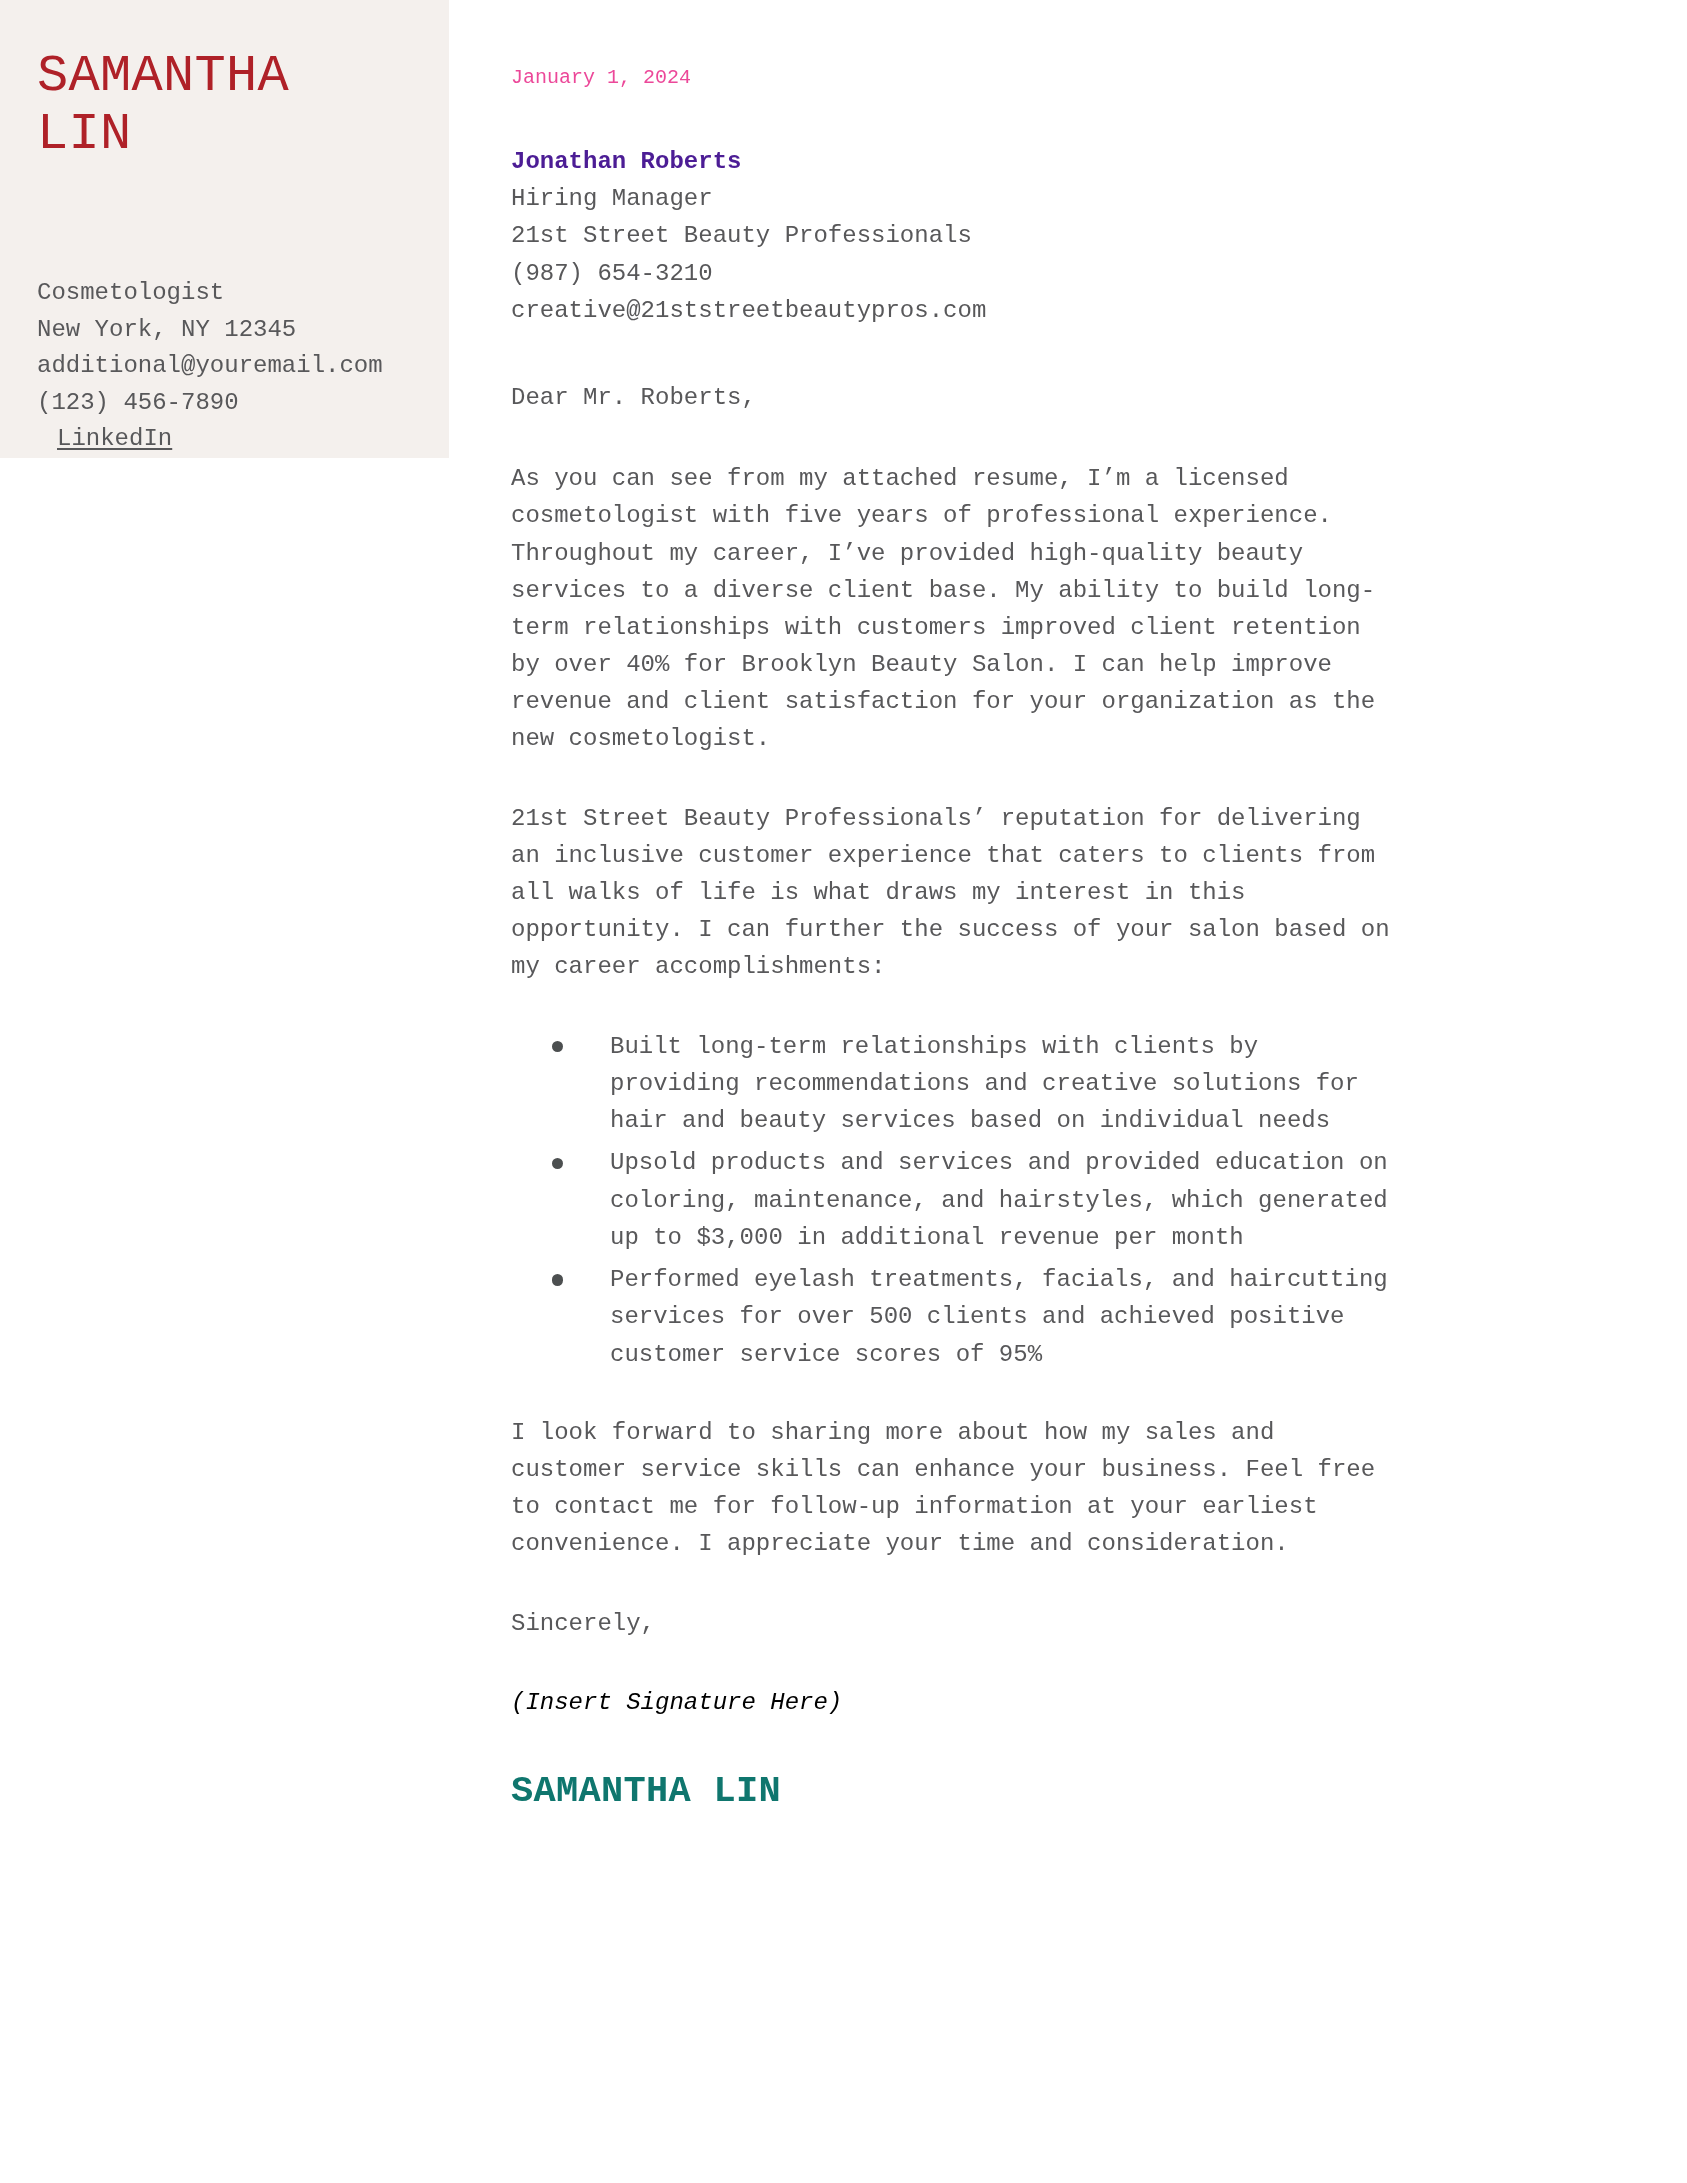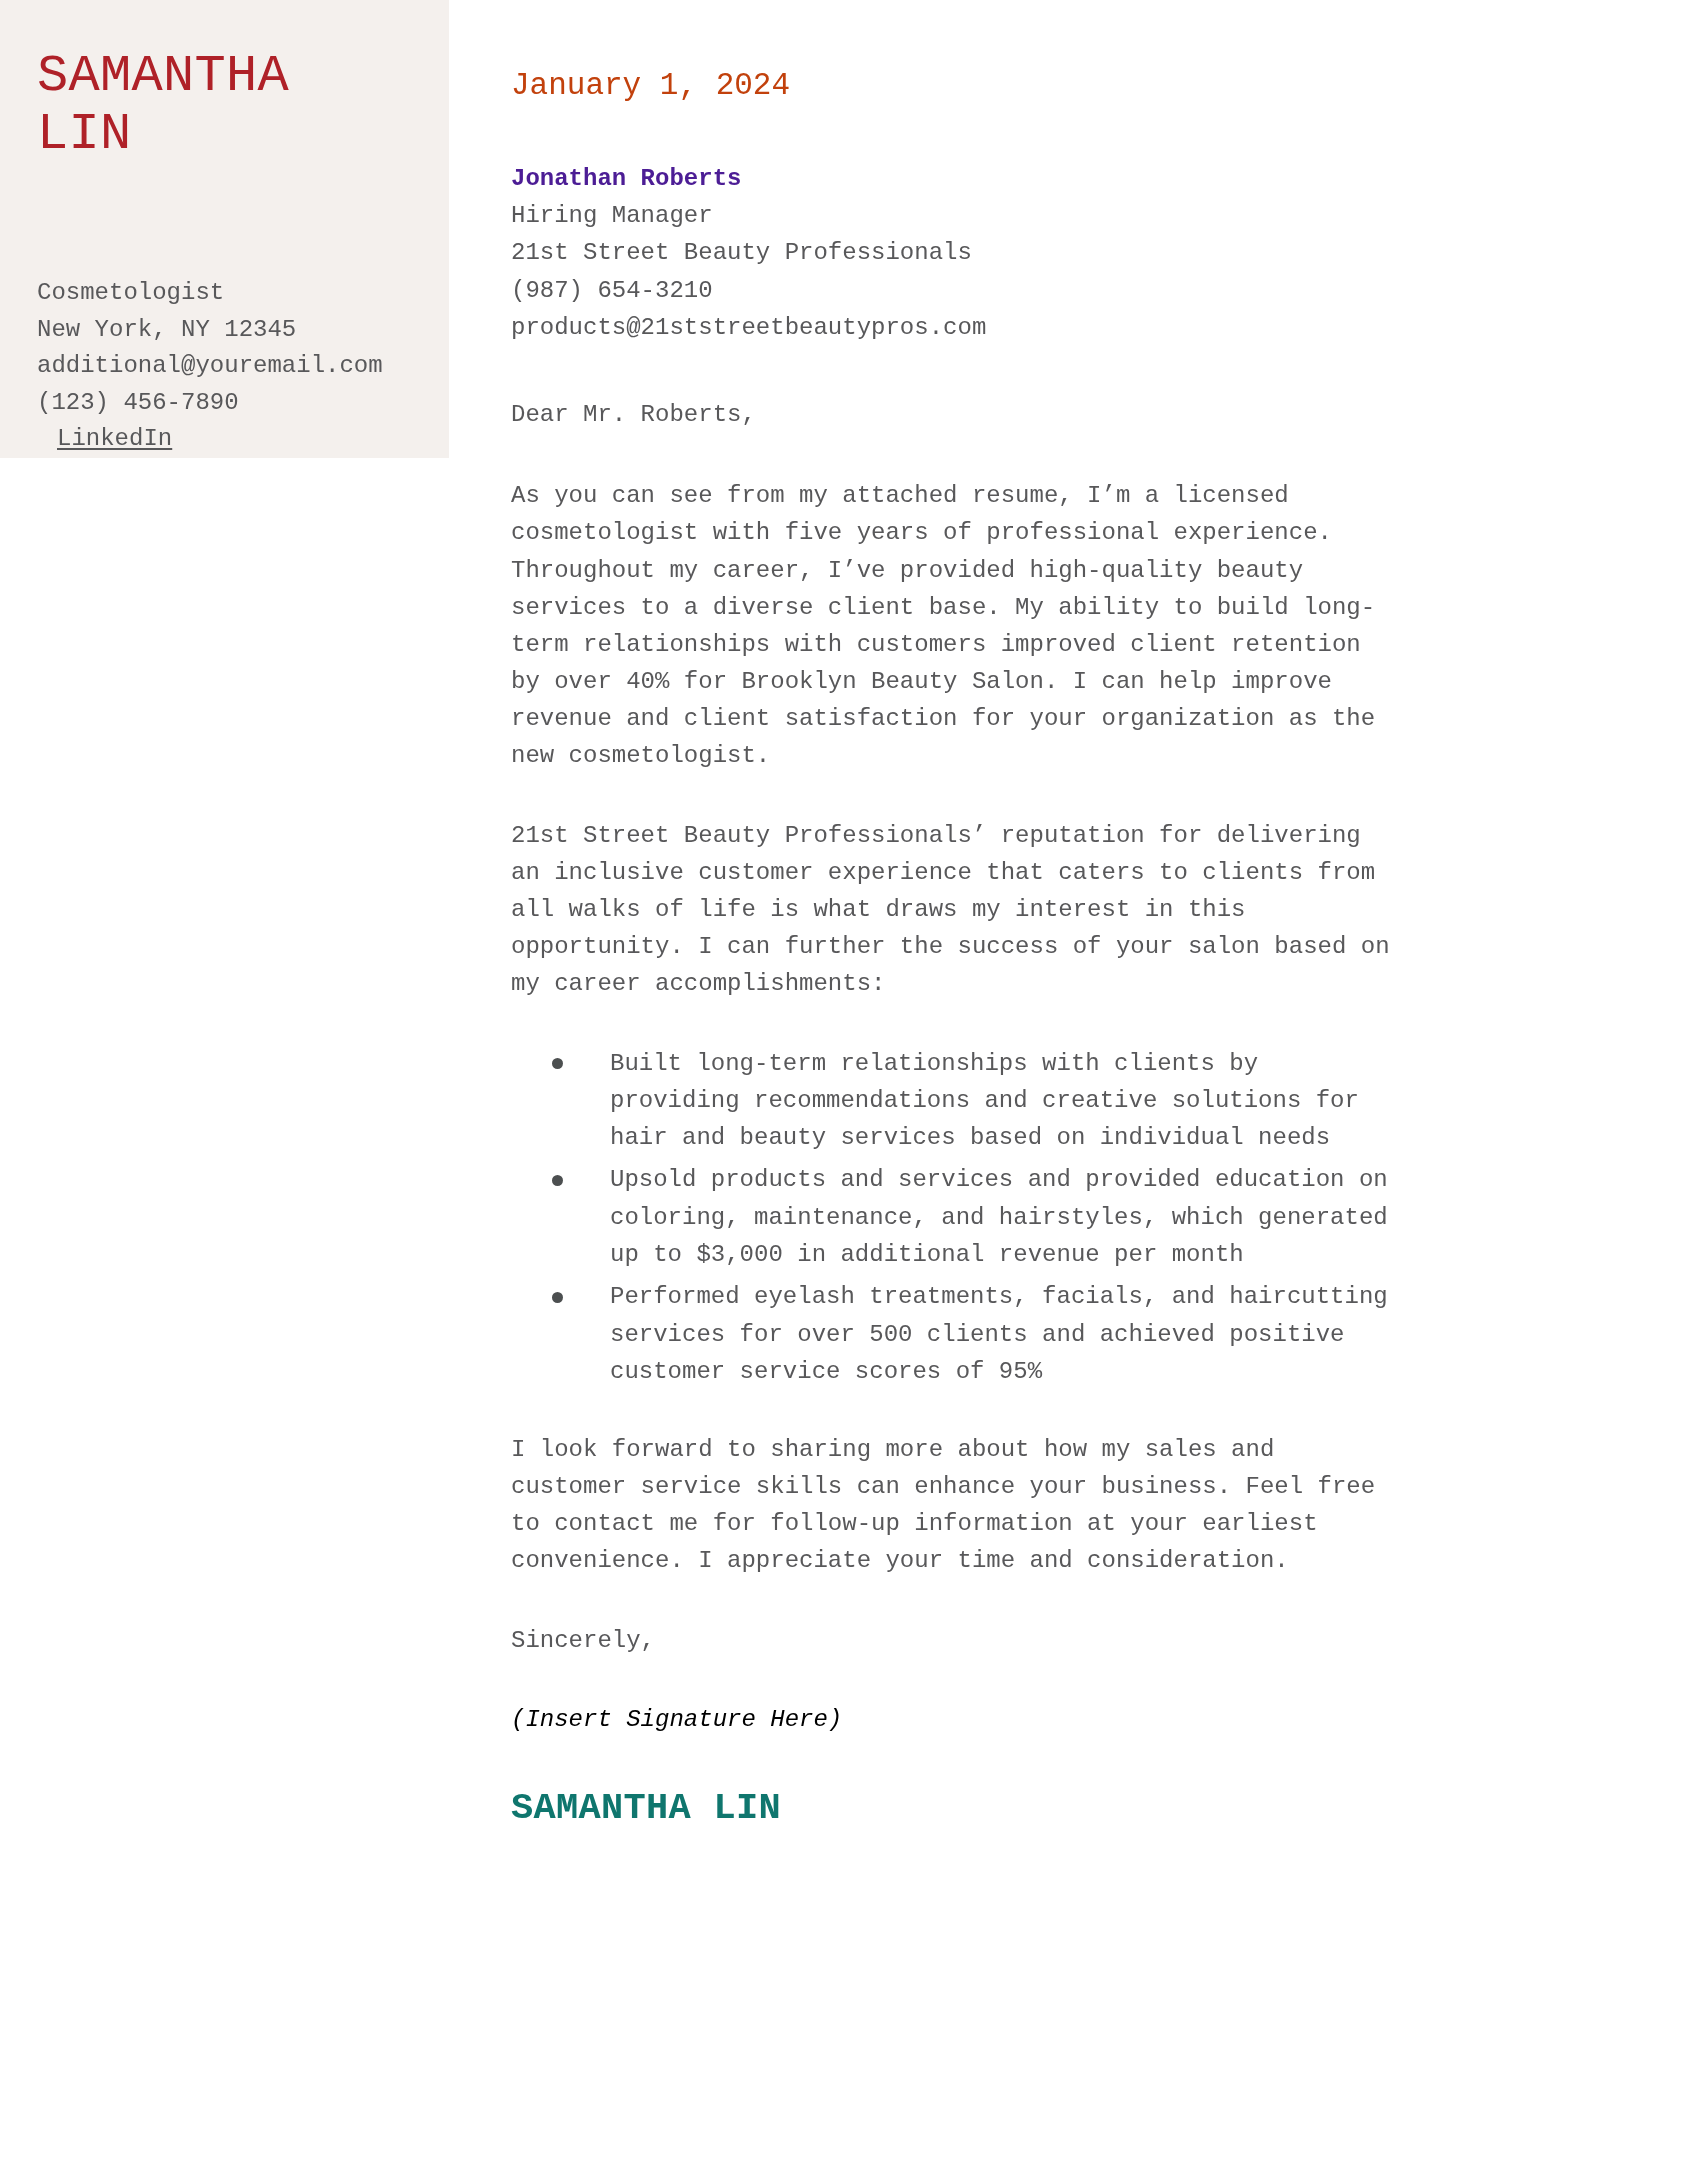--- a/index.html
+++ b/index.html
@@ -72,22 +72,22 @@
     flex: 1;
     box-sizing: border-box;
     padding: 62px 85px 0 62px;
     color: #58585A;
     font-size: 24px;
     line-height: 1.55;
   }
 
   .date {
     margin: 0 0 50px 0;
-    color: #c2410c;
-    font-size: 31px;
+    color: #ec4899;
+    font-size: 20px;
   }
 
   .recipient {
     margin: 0 0 50px 0;
   }
   .recipient-line {
     display: block;
     white-space: nowrap;
   }
   .recipient-name {
@@ -169,21 +169,21 @@
 
   <main class="main">
 
     <p class="date">January 1, 2024</p>
 
     <div class="recipient">
       <span class="recipient-line recipient-name">Jonathan Roberts</span>
       <span class="recipient-line">Hiring Manager</span>
       <span class="recipient-line">21st Street Beauty Professionals</span>
       <span class="recipient-line">(987) 654-3210</span>
-      <span class="recipient-line">products@21ststreetbeautypros.com</span>
+      <span class="recipient-line">creative@21ststreetbeautypros.com</span>
     </div>
 
     <p class="salutation">Dear Mr. Roberts,</p>
 
     <p class="para">As you can see from my attached resume, I’m a licensed cosmetologist with five years of professional experience. Throughout my career, I’ve provided high-quality beauty services to a diverse client base. My ability to build long-term relationships with customers improved client retention by over 40% for Brooklyn Beauty Salon. I can help improve revenue and client satisfaction for your organization as the new cosmetologist.</p>
 
     <p class="para">21st Street Beauty Professionals’ reputation for delivering an inclusive customer experience that caters to clients from all walks of life is what draws my interest in this opportunity. I can further the success of your salon based on my career accomplishments:</p>
 
     <ul class="bullets">
       <li class="bullet-item">

